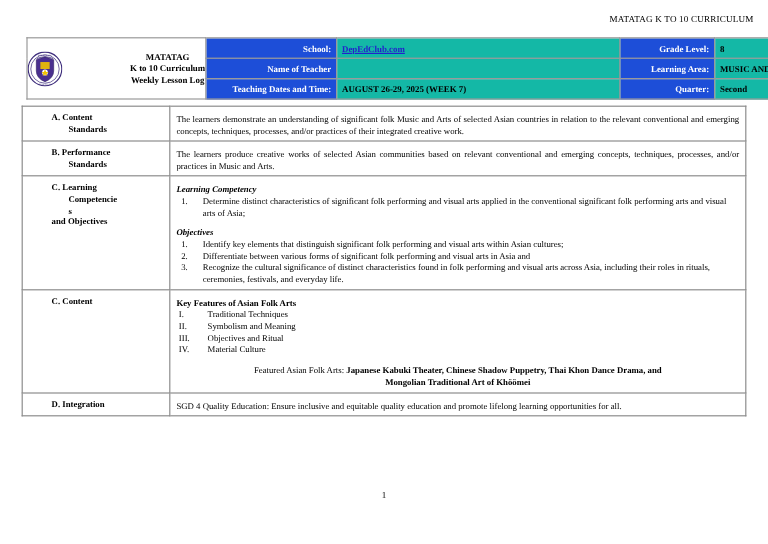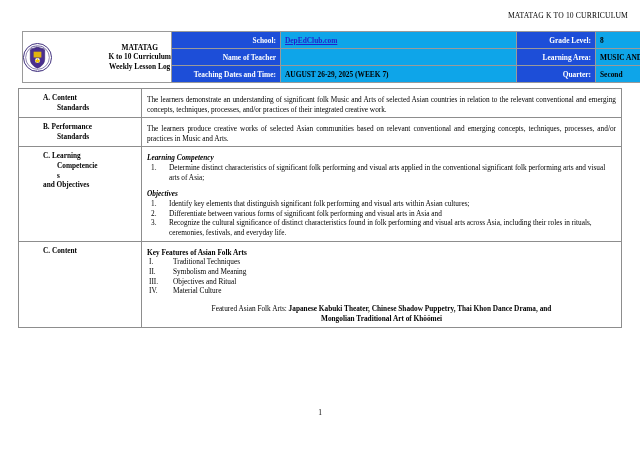--- a/index.html
+++ b/index.html
@@ -75,21 +75,21 @@
     background: #1d4ed8;
     color: #ffffff;
     font-weight: bold;
     font-size: 7.4px;
     text-align: right;
     padding: 1px 4px 1px 2px !important;
     white-space: nowrap;
     font-family: "Liberation Serif", serif;
   }
   .val {
-    background: #0ea5e9;
+    background: #14b8a6;
     font-size: 7.4px;
     font-weight: bold;
     padding: 1px 3px 1px 4px !important;
     white-space: nowrap;
     font-family: "Liberation Serif", serif;
   }
   .val a, .val .weblink {
     color: #2222cc;
     text-decoration: underline;
     font-weight: bold;
@@ -307,19 +307,27 @@
           <li><span class="mk">III.</span><span>Objectives and Ritual</span></li>
           <li><span class="mk">IV.</span><span>Material Culture</span></li>
         </ul>
         <div class="featured">
           <span class="ftr-lbl">Featured Asian Folk Arts: </span><span class="ftr-val">Japanese Kabuki Theater, Chinese Shadow Puppetry, Thai Khon Dance Drama, and</span>
           <span class="ftr-val featured-wrap">Mongolian Traditional Art of Khöömei</span>
         </div>
       </td>
     </tr>
 
+    <tr>
+      <td class="row-label">
+        <span class="label-hang">
+          <span>D.  Integration</span>
+        </span>
+      </td>
+      <td class="cell-body">SGD 4 Quality Education: Ensure inclusive and equitable quality education and promote lifelong learning opportunities for all.</td>
+    </tr>
 
   </tbody>
     </table>
 
   <div class="page-number">1</div>
 
 </div>
 
 </body></html>

